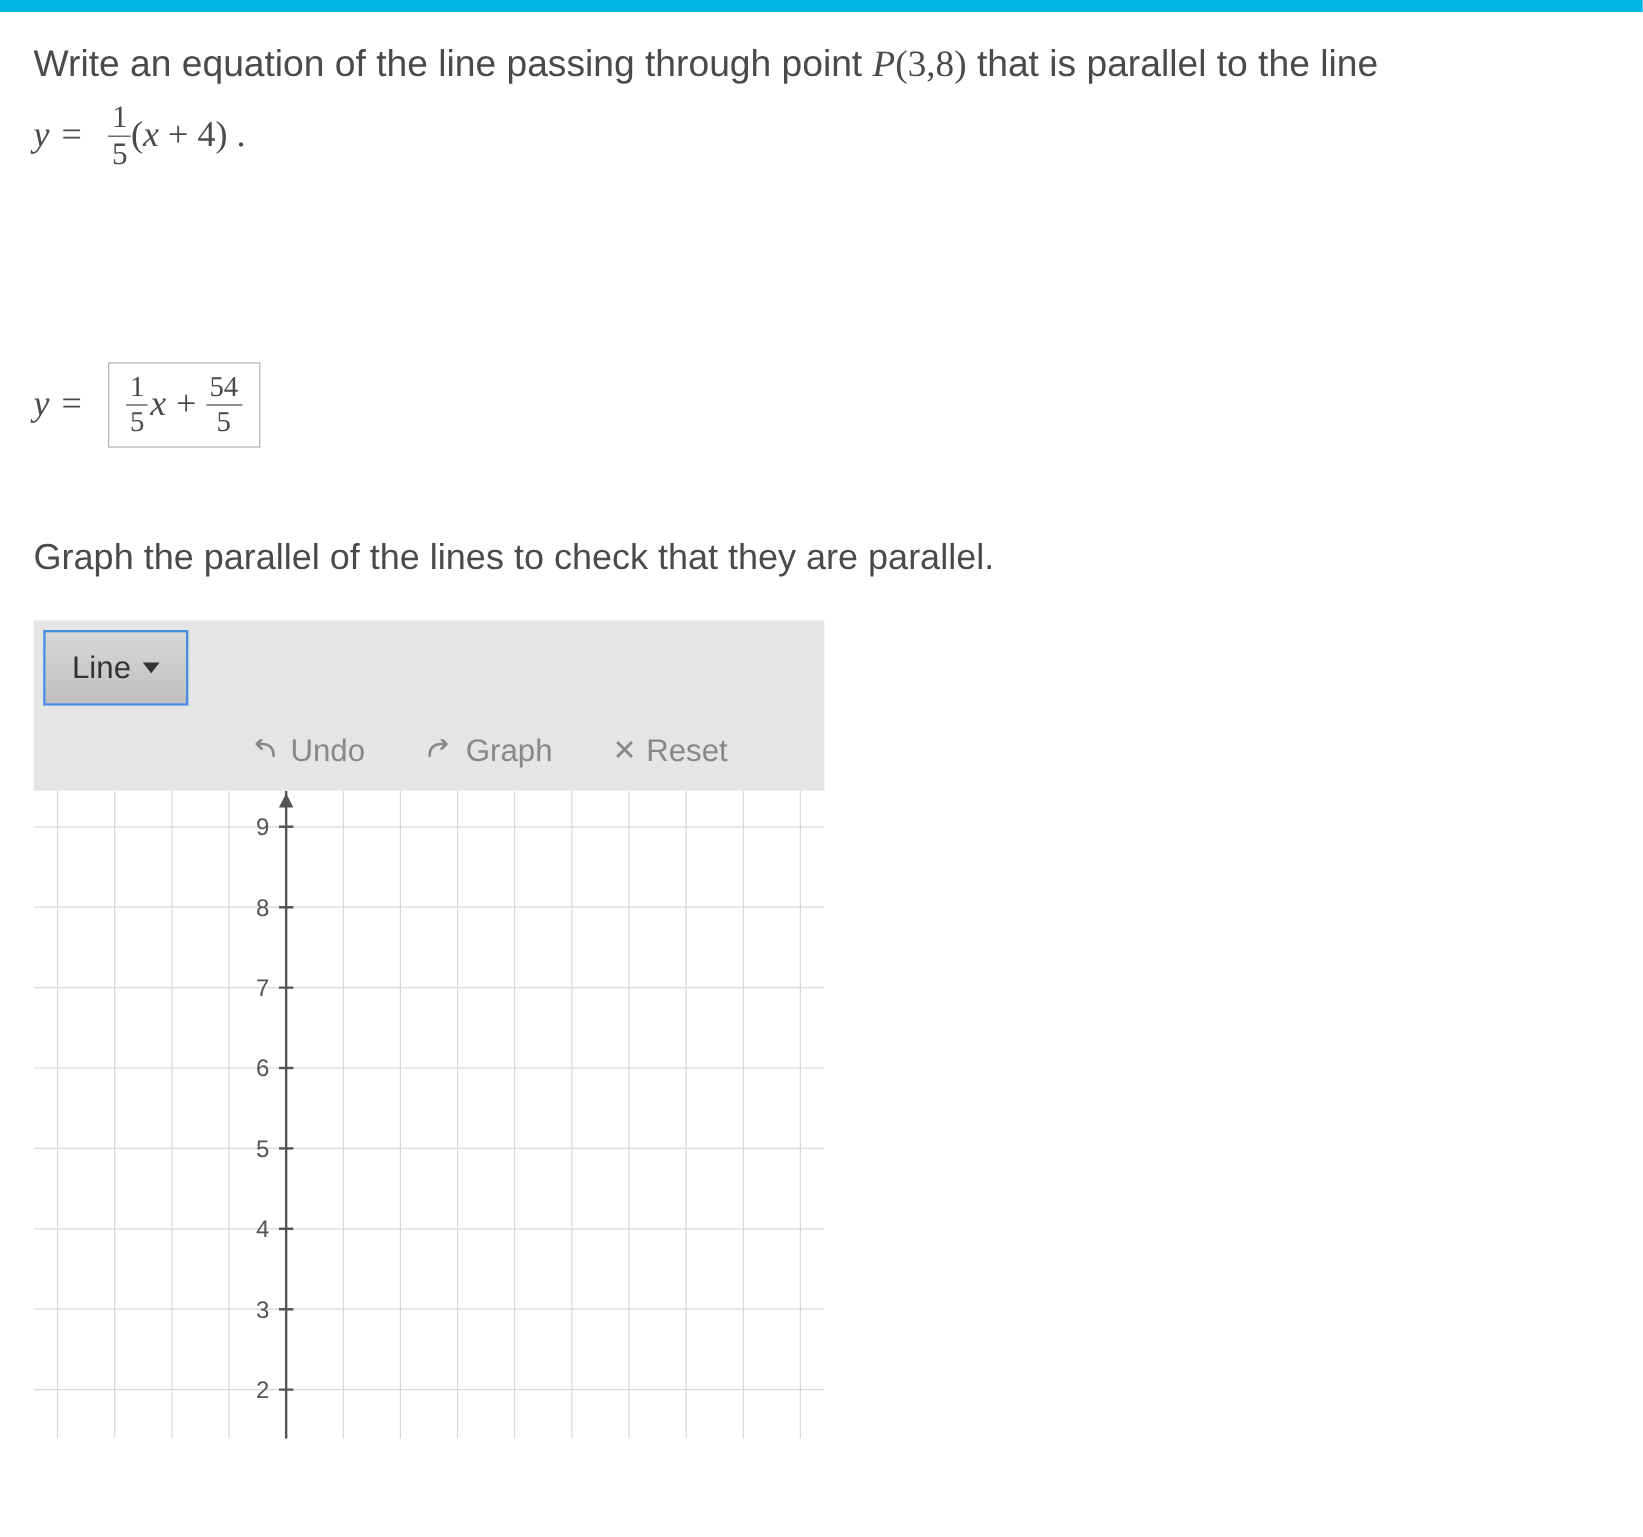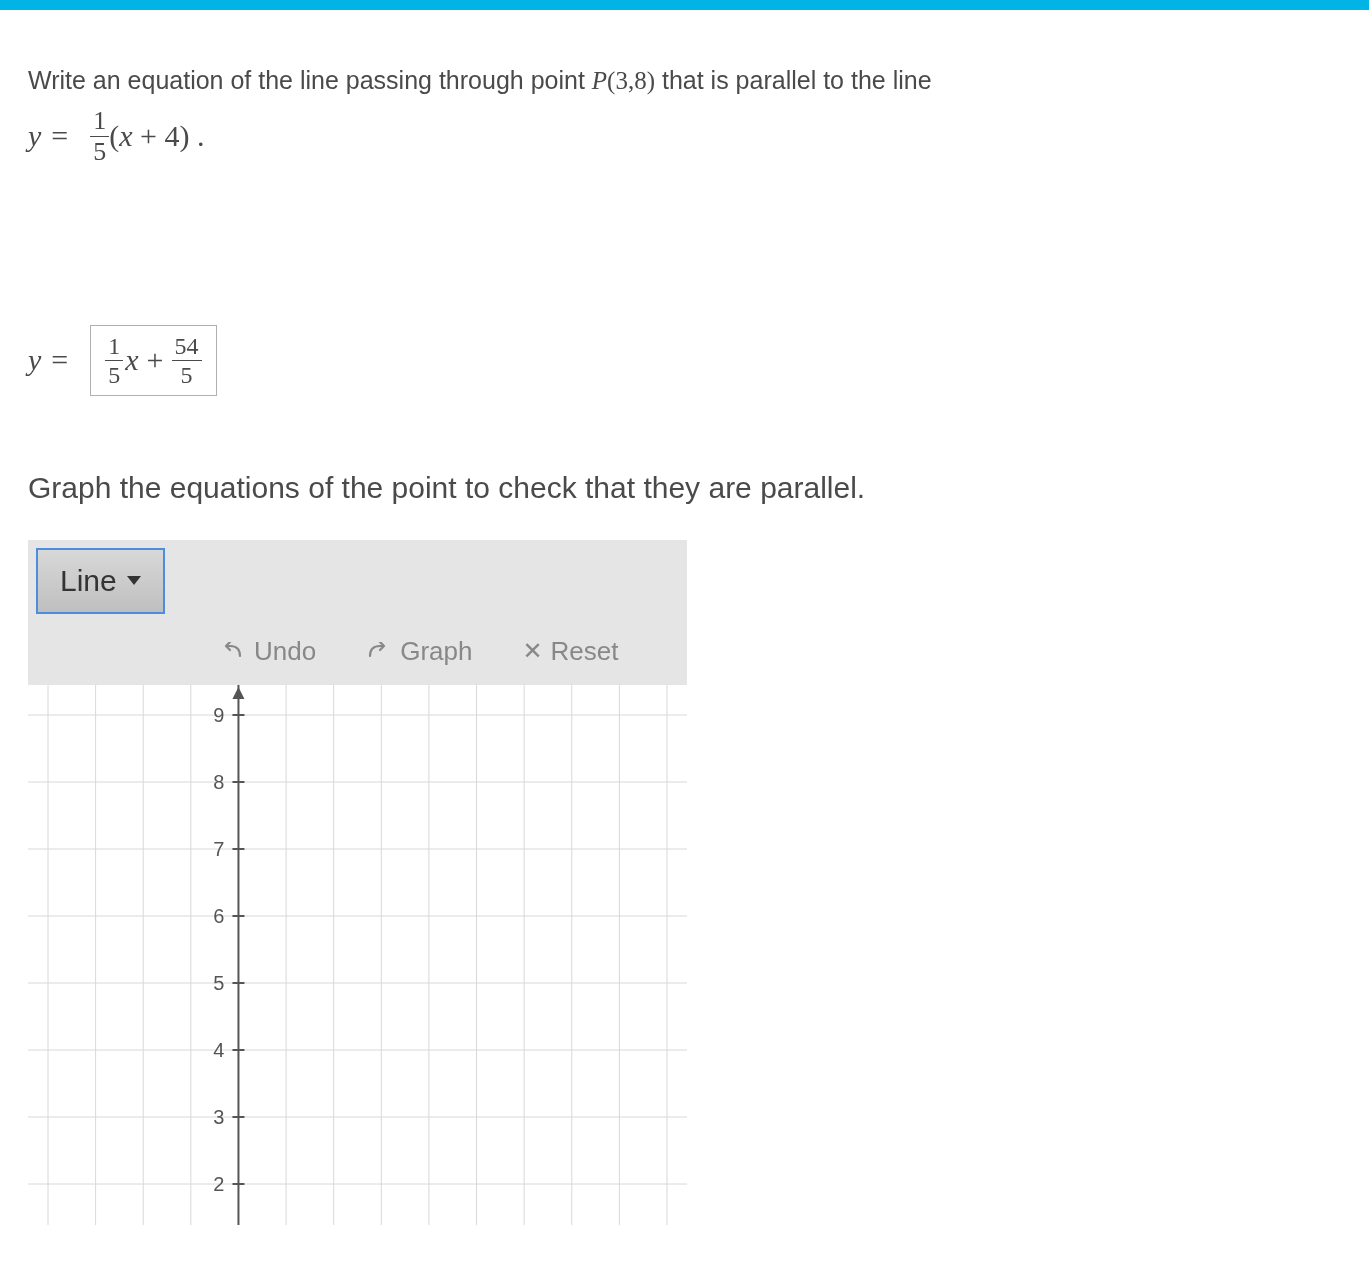--- a/index.html
+++ b/index.html
@@ -14,25 +14,24 @@
     }
     .top-bar {
       height: 10px;
       background: #00b4e6;
       width: 100%;
     }
     .content {
       padding: 20px 28px;
     }
     .question-text {
-      font-size: 25px;
+      font-size: 31px;
       color: #4a4a4a;
       line-height: 1.5;
       font-weight: 400;
-      margin-top: 32px;
     }
     .math-inline {
       font-family: "Times New Roman", serif;
       font-style: italic;
     }
     .math-paren {
       font-style: normal;
       font-family: "Times New Roman", serif;
     }
     .equation-line {
@@ -113,36 +112,36 @@
     }
     .toolbar-row1 {
       padding: 8px;
     }
     .line-dropdown {
       display: inline-flex;
       align-items: center;
       background: linear-gradient(to bottom, #d8d8d8, #bfbfbf);
       border: 2px solid #4b8de0;
       padding: 14px 22px;
-      font-size: 30px;
+      font-size: 26px;
       color: #333;
       cursor: pointer;
     }
     .dropdown-caret {
       margin-left: 10px;
       width: 0;
       height: 0;
       border-left: 7px solid transparent;
       border-right: 7px solid transparent;
       border-top: 9px solid #333;
     }
     .toolbar-row2 {
       display: flex;
       align-items: center;
-      padding: 14px 0 18px 12px;
+      padding: 14px 0 18px 0;
       gap: 0;
     }
     .toolbar-spacer {
       width: 180px;
     }
     .toolbar-btn {
       display: flex;
       align-items: center;
       font-size: 26px;
       color: #888;
@@ -202,21 +201,21 @@
       </span>
       <span class="x">x</span>
       <span class="plus">+</span>
       <span class="fraction">
         <span class="num">54</span>
         <span class="den">5</span>
       </span>
     </div>
   </div>
 
-  <div class="graph-instruction">Graph the equations of the point to check that they are parallel.</div>
+  <div class="graph-instruction">Graph the parallel of the lines to check that they are parallel.</div>
 
   <div class="graph-toolbar">
     <div class="toolbar-row1">
       <div class="line-dropdown">
         <span>Line</span>
         <span class="dropdown-caret"></span>
       </div>
     </div>
     <div class="toolbar-row2">
       <div class="toolbar-spacer"></div>

